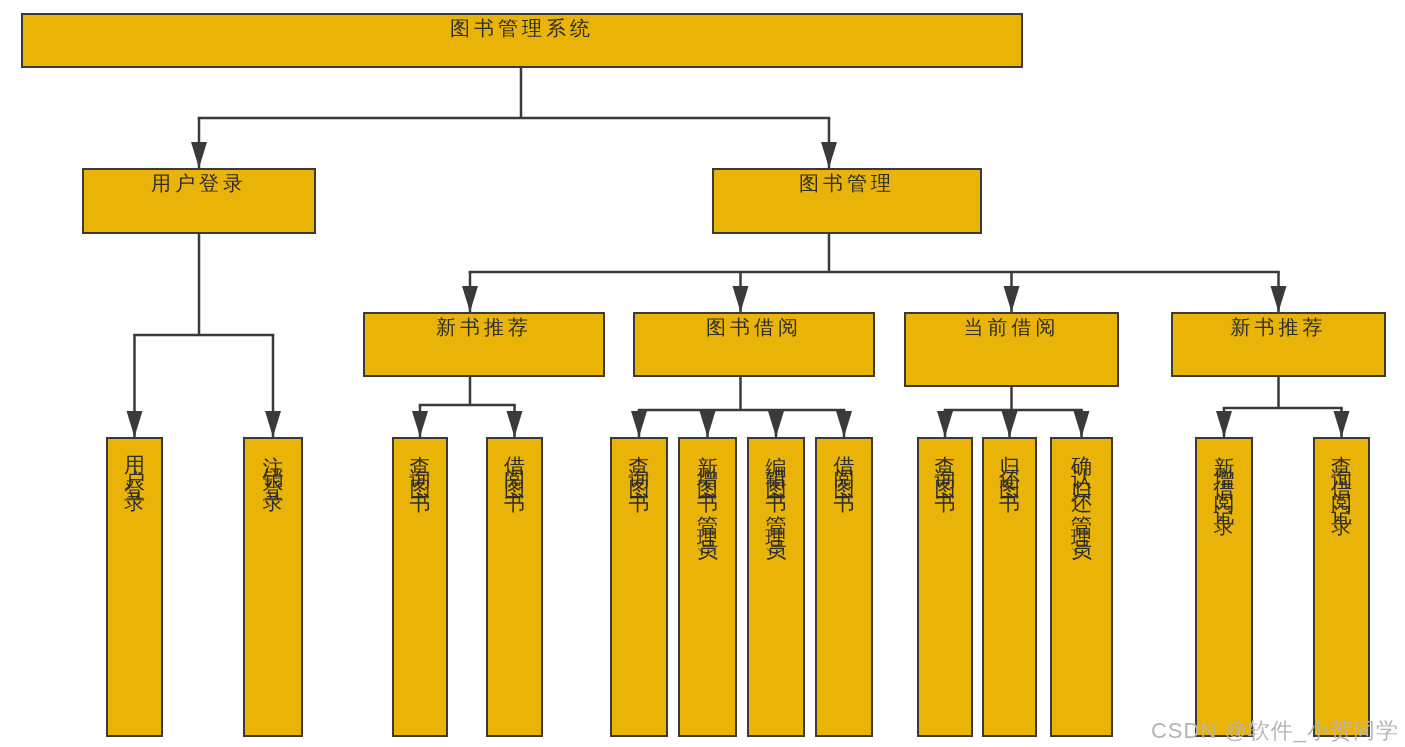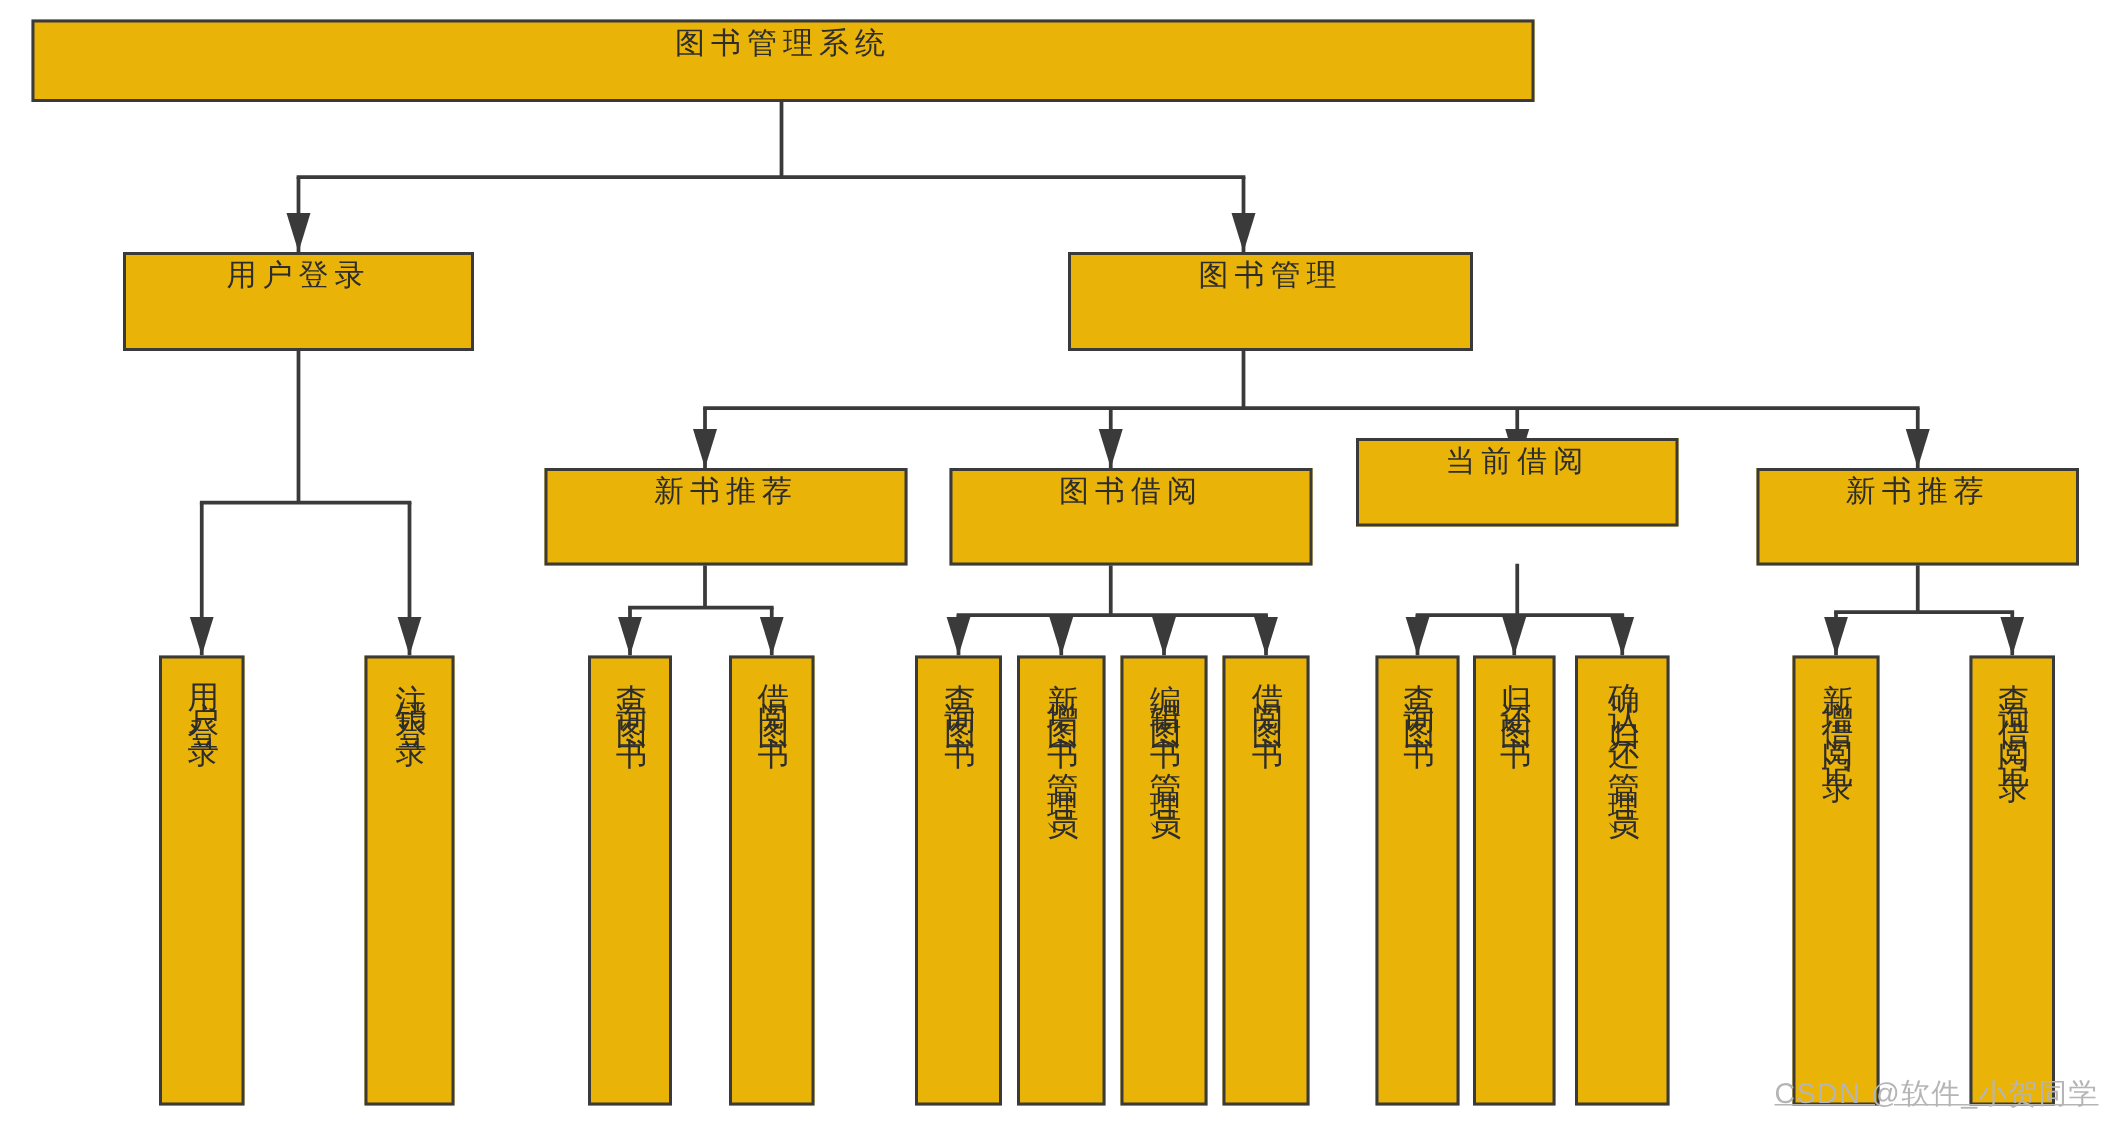--- a/index.html
+++ b/index.html
@@ -35,25 +35,24 @@
   }
   .node.leaf .lbl{
     writing-mode:vertical-rl;
     font-size:21px;
     letter-spacing:12px;
     white-space:normal;
   }
   .watermark{
     position:absolute;
     top:716px;right:6px;
-    font-size:19px;
+    font-size:22px;
     color:var(--watermark);
     letter-spacing:1px;
     white-space:nowrap;
-    text-decoration:underline;
   }
 </style>
 </head>
 <body>
 
 <div id="canvas">
 
   <svg id="wires" width="1405" height="747" viewBox="0 0 1405 747">
     <defs>
       <marker id="ah" markerUnits="userSpaceOnUse" markerWidth="30" markerHeight="20" refX="26" refY="10" orient="auto">
@@ -120,21 +119,21 @@
   <div class="node" style="left:712px;top:168px;width:270px;height:66px">
     <span class="lbl">图书管理</span>
   </div>
 
   <div class="node" style="left:363px;top:312px;width:242px;height:65px">
     <span class="lbl">新书推荐</span>
   </div>
   <div class="node" style="left:633px;top:312px;width:242px;height:65px">
     <span class="lbl">图书借阅</span>
   </div>
-  <div class="node" style="left:904px;top:292px;width:215px;height:59px">
+  <div class="node" style="left:904px;top:312px;width:215px;height:75px">
     <span class="lbl">当前借阅</span>
   </div>
   <div class="node" style="left:1171px;top:312px;width:215px;height:65px">
     <span class="lbl">新书推荐</span>
   </div>
 
   <div class="node leaf" style="left:106px;top:437px;width:57px;height:300px">
     <span class="lbl">用户登录</span>
   </div>
   <div class="node leaf" style="left:243px;top:437px;width:60px;height:300px">

